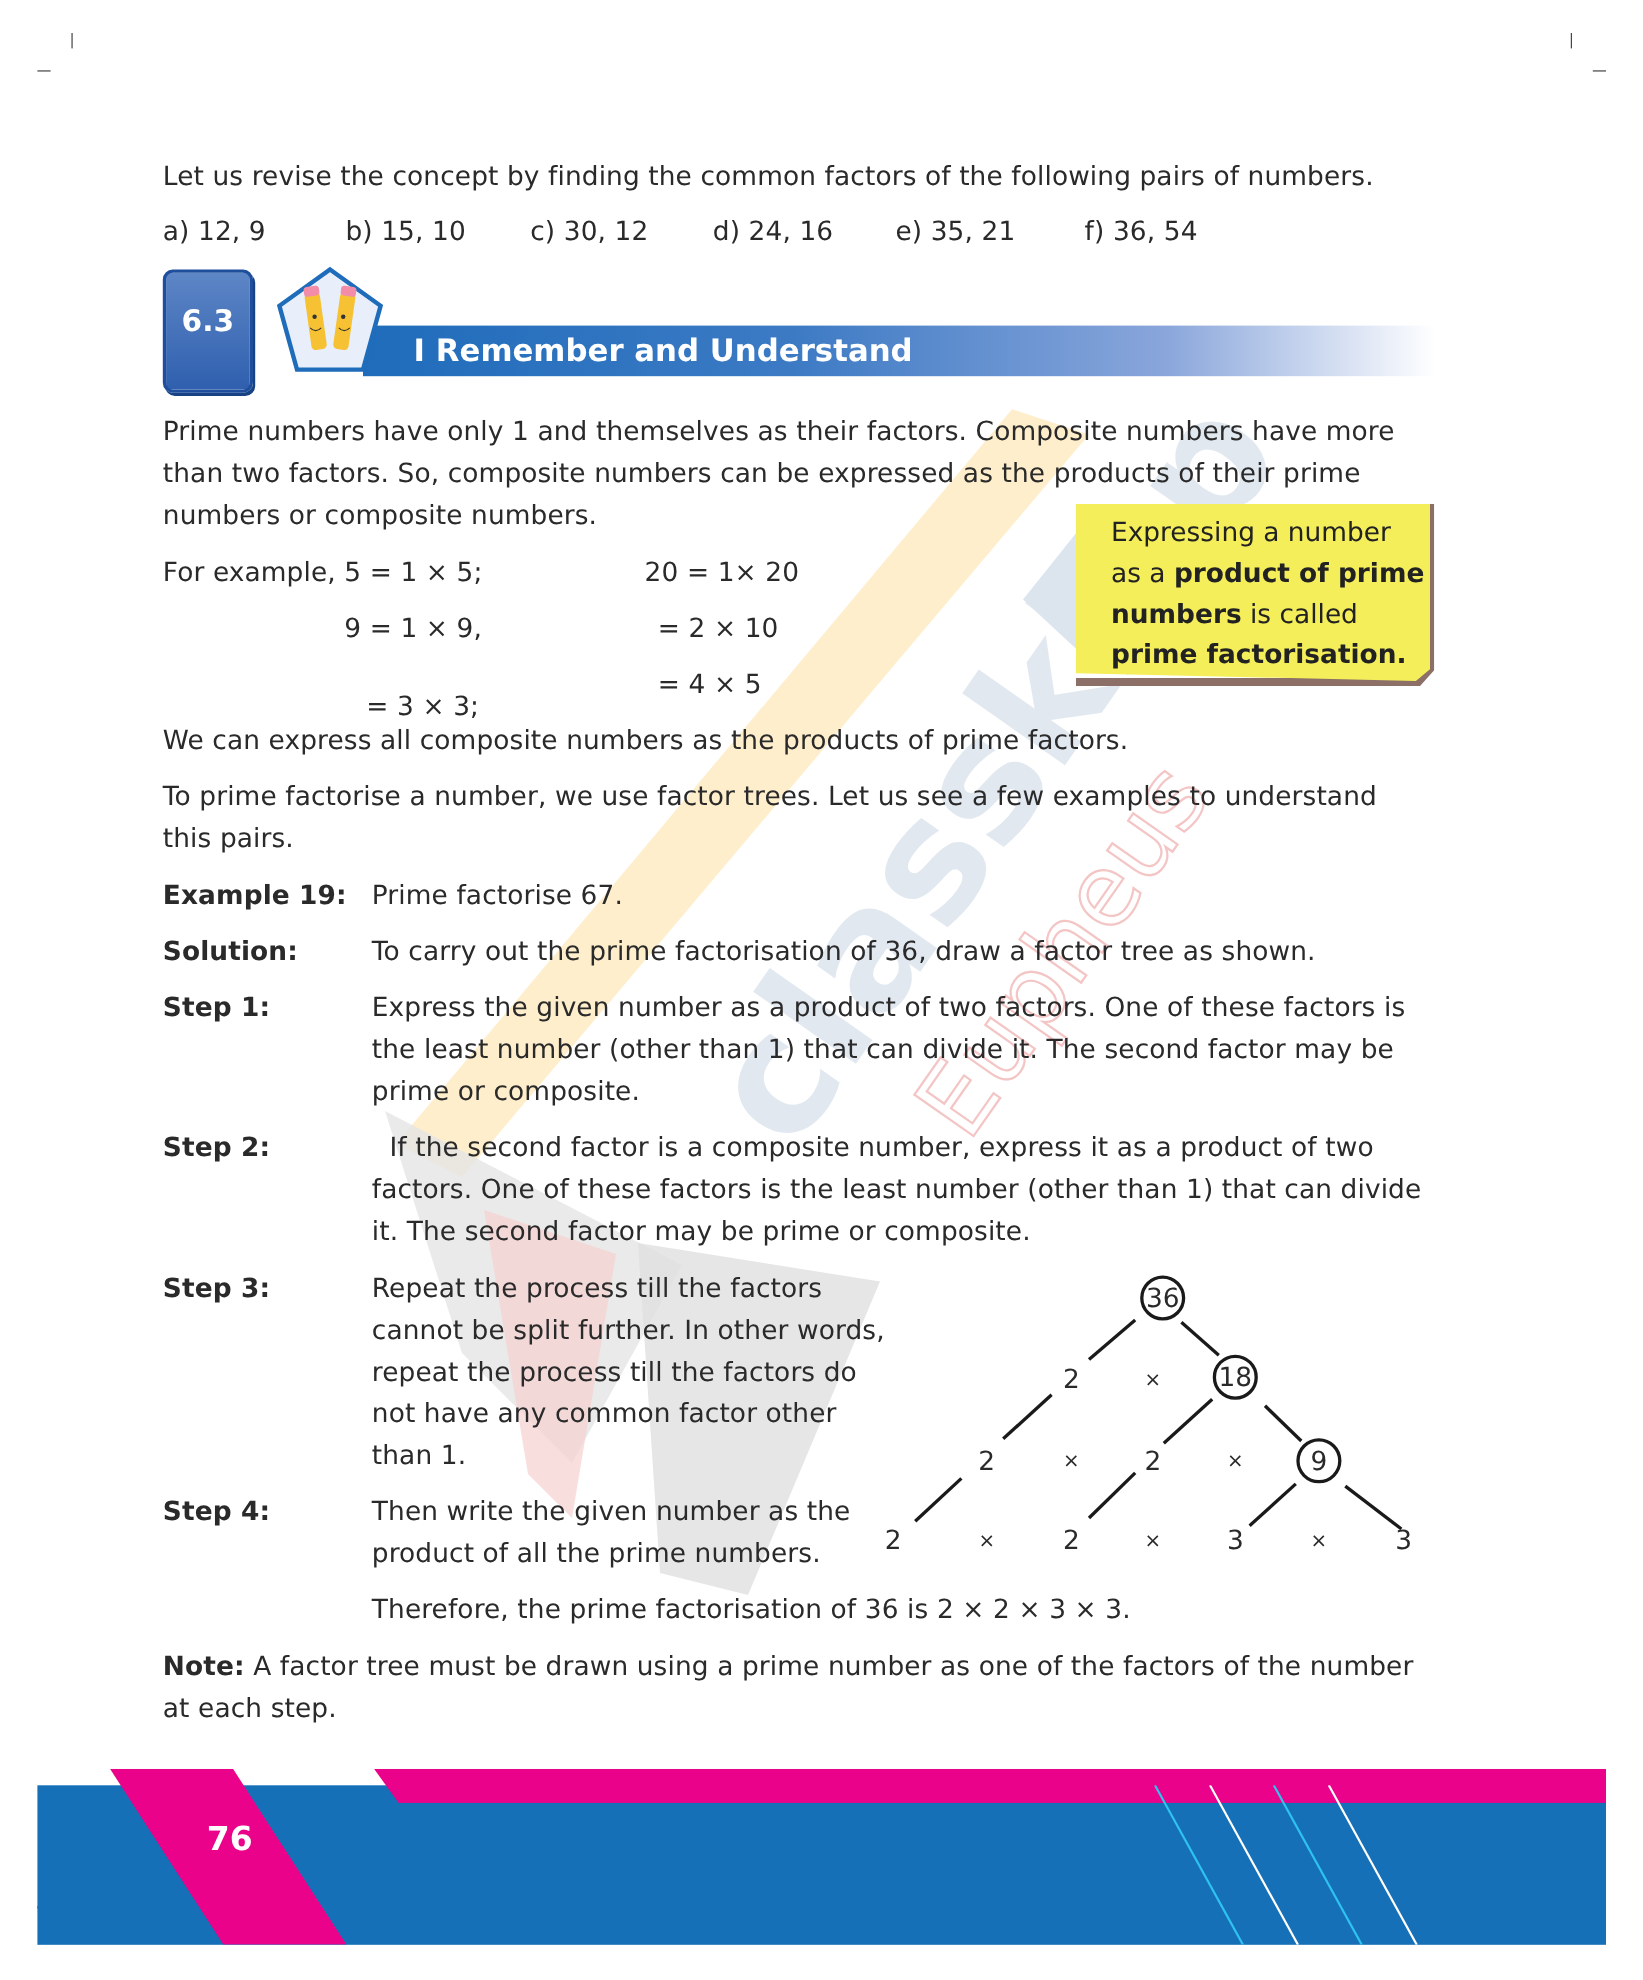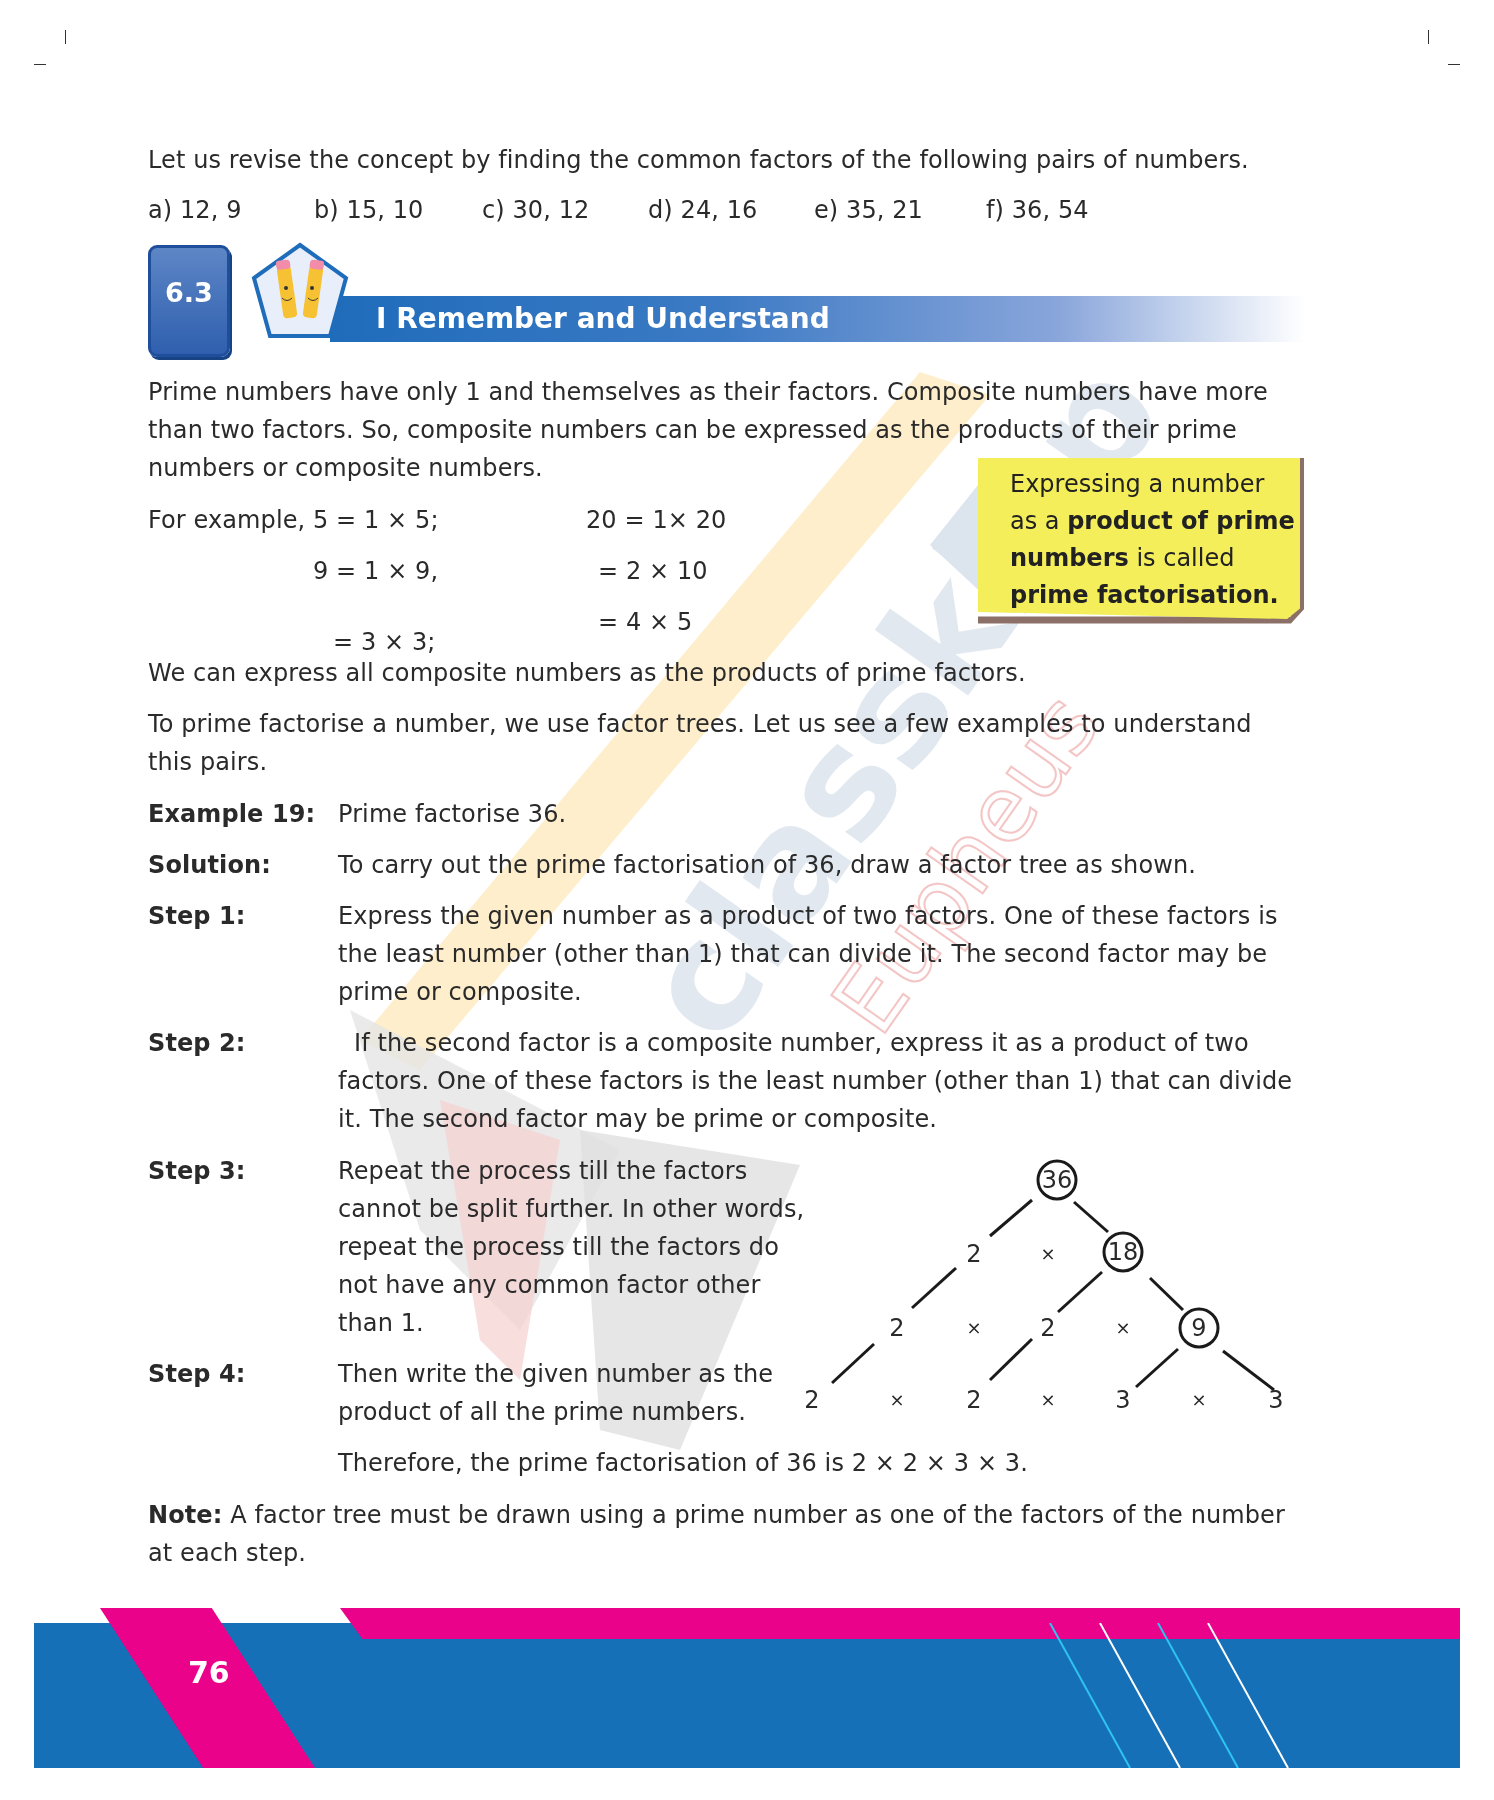--- a/index.html
+++ b/index.html
@@ -110,21 +110,21 @@
   <div><span>as a </span><span class="b">product of prime</span></div>
   <div><span class="b">numbers</span><span> is called</span></div>
   <div class="b">prime factorisation.</div>
 </div>
 
 <div class="abs txt" style="left:148px;top:654px;">We can express all composite numbers as the products of prime factors.</div>
 <div class="abs txt" style="left:148px;top:705px;">To prime factorise a number, we use factor trees. Let us see a few examples to understand</div>
 <div class="abs txt" style="left:148px;top:743px;">this pairs.</div>
 
 <div class="abs txt b" style="left:148px;top:795px;">Example 19:</div>
-<div class="abs txt" style="left:338px;top:795px;">Prime factorise 36.</div>
+<div class="abs txt" style="left:338px;top:795px;">Prime factorise 67.</div>
 <div class="abs txt b" style="left:148px;top:846px;">Solution:</div>
 <div class="abs txt" style="left:338px;top:846px;">To carry out the prime factorisation of 36, draw a factor tree as shown.</div>
 
 <div class="abs txt b" style="left:148px;top:897px;">Step 1:</div>
 <div class="abs txt" style="left:338px;top:897px;">Express the given number as a product of two factors. One of these factors is</div>
 <div class="abs txt" style="left:338px;top:935px;">the least number (other than 1) that can divide it. The second factor may be</div>
 <div class="abs txt" style="left:338px;top:973px;">prime or composite.</div>
 
 <div class="abs txt b" style="left:148px;top:1024px;">Step 2:</div>
 <div class="abs txt" style="left:354px;top:1024px;">If the second factor is a composite number, express it as a product of two</div>

